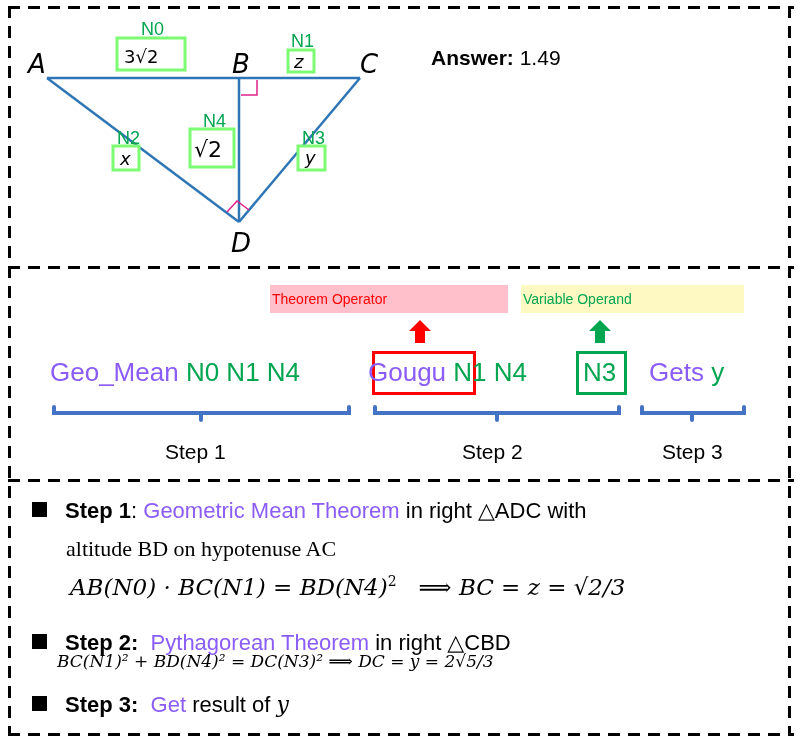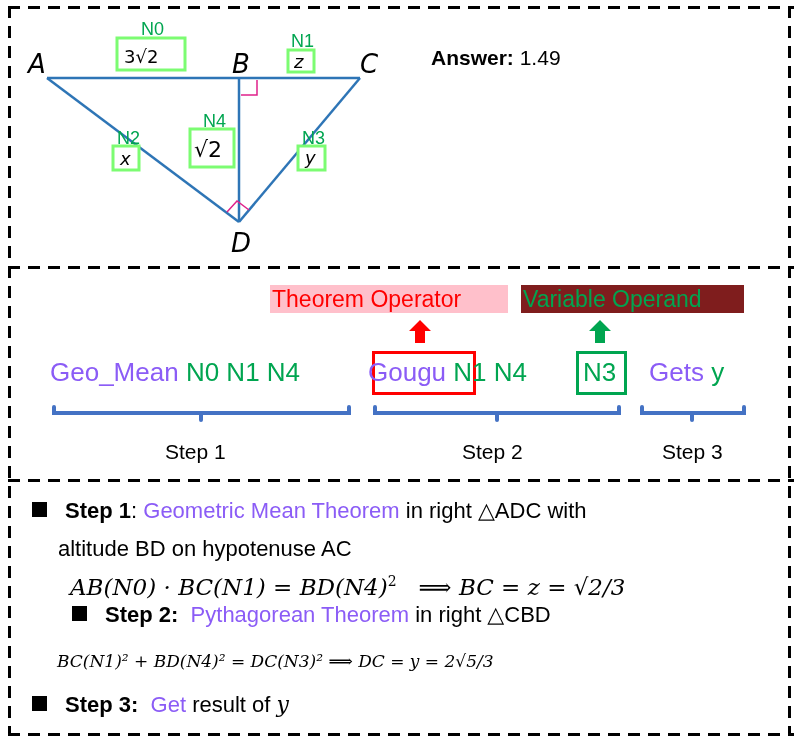--- a/index.html
+++ b/index.html
@@ -10,23 +10,23 @@
   .dash-v { position: absolute; width: 3px;
     background: repeating-linear-gradient(180deg, #000 0 12px, transparent 12px 20px); }
 
   
   #diagram-svg { position: absolute; left: 0; top: 0; }
   .info { position: absolute; left: 431px; top: 40px; font-size: 21px; line-height: 36.5px;
           font-family: "Liberation Sans", sans-serif; }
   .info b { font-weight: bold; }
 
   
-  .tag { position: absolute; font-size: 23px; font-family: "Liberation Sans", sans-serif; padding: 0 2px; line-height: 28px; }
+  .tag { position: absolute; font-size: 14px; font-family: "Liberation Sans", sans-serif; padding: 0 2px; line-height: 28px; }
   .tag-red { left: 270px; top: 285px; background: #ffc0cb; color: #ff0000; width: 234px; }
-  .tag-green { left: 521px; top: 285px; background: #7f1d1d; color: #00a550; width: 219px; }
+  .tag-green { left: 521px; top: 285px; background: #fef9c3; color: #00a550; width: 219px; }
   .prog { position: absolute; top: 352px; font-size: 26px; font-family: "Liberation Sans", sans-serif; line-height: 40px; white-space: nowrap; }
   .red { color: #8b5cf6; }
   .green { color: #00a550; }
   .box-red { position: absolute; border: 3px solid #ff0000; box-sizing: border-box; }
   .box-green { position: absolute; border: 3px solid #00a550; box-sizing: border-box; }
   .step-lbl { position: absolute; top: 440px; font-size: 21px; font-family: "Liberation Sans", sans-serif; }
 
   
   .sol { position: absolute; left: 32px; font-size: 22px; font-family: "Liberation Sans", sans-serif; white-space: nowrap; }
   .bullet { display: inline-block; width: 15px; height: 15px; background: #000; margin-right: 18px; vertical-align: 1px; }
@@ -119,23 +119,23 @@
   <span class="green">y</span>
 </div>
 
 <div class="step-lbl" style="left:165px;">Step 1</div>
 <div class="step-lbl" style="left:462px;">Step 2</div>
 <div class="step-lbl" style="left:662px;">Step 3</div>
 
 <div class="sol" style="top:498px;">
   <span class="bullet"></span><b>Step  1</b><span>: </span><span class="red">Geometric  Mean  Theorem</span><span>  in  right  △ADC  with</span>
 </div>
-<div class="sol" style="top:536px;left:58px;">altitude BD on hypotenuse AC</div>
+<div class="sol" style="top:536px;left:66px;font-family:Liberation Serif, serif;">altitude BD on hypotenuse AC</div>
 <div class="sol math" style="top:573px;left:70px;font-size:23px;">
   <span>AB(N0) · BC(N1) = BD(N4)</span><sup class="up">2</sup>&nbsp;&nbsp;&nbsp;<span>⟹   BC = z = √2/3</span>
 </div>
-<div class="sol" style="top:602px;margin-left:40px;">
+<div class="sol" style="top:630px;">
   <span class="bullet"></span><b>Step 2:</b>&nbsp;&nbsp;<span class="red">Pythagorean Theorem</span><span> in right △CBD</span>
 </div>
 <div class="sol math" style="top:651px;left:57px;font-size:17px;">BC(N1)² + BD(N4)² = DC(N3)² ⟹ DC = y = 2√5/3</div>
 <div class="sol" style="top:692px;">
   <span class="bullet"></span><b>Step 3:</b>&nbsp;&nbsp;<span class="red">Get</span><span> result of </span><span class="math">y</span>
 </div>
 
 </body></html>

